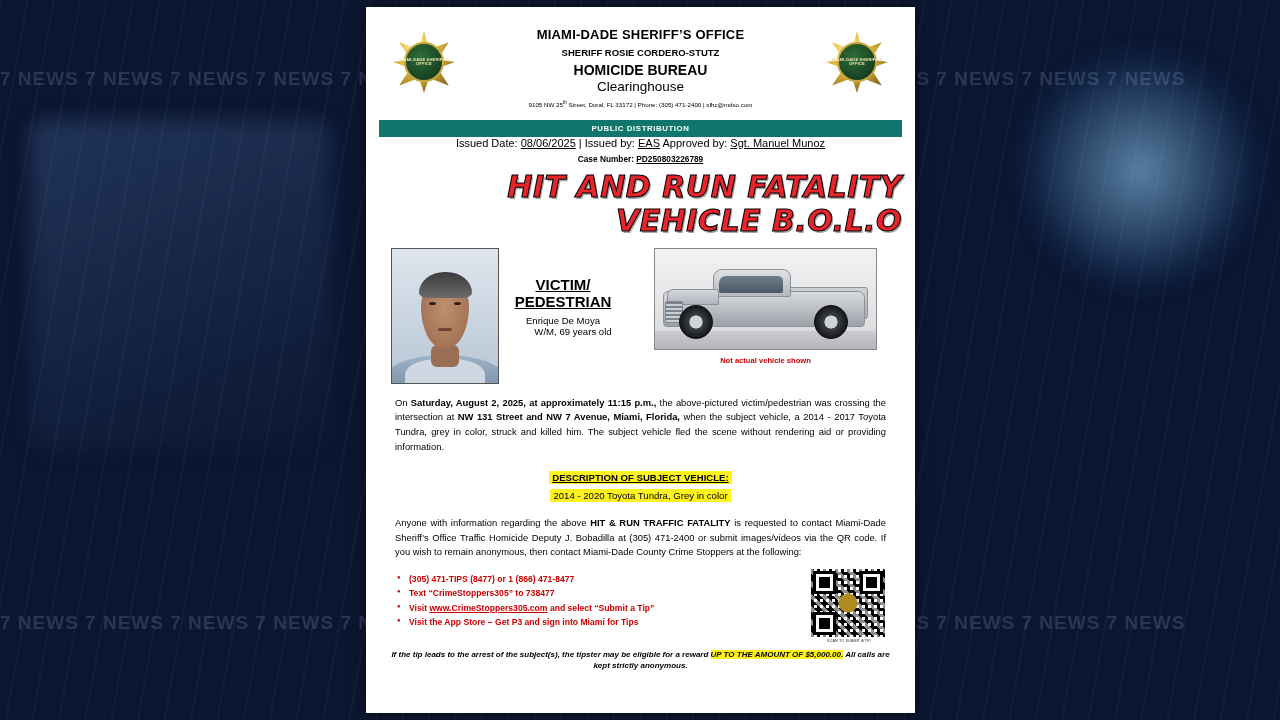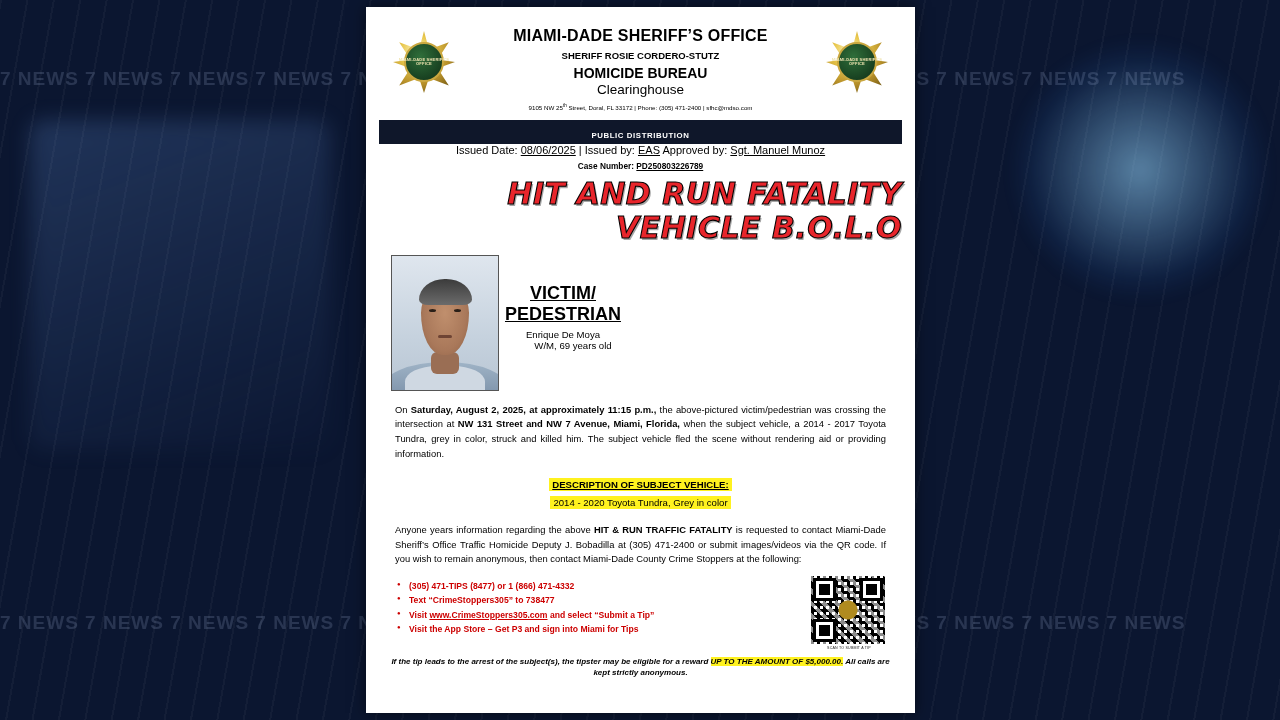--- a/index.html
+++ b/index.html
@@ -129,21 +129,21 @@
     align-items: center;
     justify-content: center;
     text-align: center;
     font-weight: bold;
     letter-spacing: 0.2px;
     padding: 3px;
     box-sizing: border-box;
   }
   .hdr-line1 {
     padding-top: 12px;
-    font-size: 16px;
+    font-size: 13px;
     font-weight: bold;
     color: #000;
     letter-spacing: 0.2px;
   }
   .hdr-line2 {
     padding-top: 5px;
     font-size: 9.5px;
     font-weight: bold;
     color: #000;
   }
@@ -162,27 +162,27 @@
   .hdr-addr {
     padding-top: 6px;
     font-size: 6.2px;
     color: #000;
   }
   .hdr-addr sup { font-size: 4.6px; }
 
   
   .dist-bar {
     margin: 5px 0 0 0;
-    background: #0f172a;
+    background: #0f766e;
     color: #ffffff;
     text-align: center;
     font-size: 7.8px;
     font-weight: bold;
     letter-spacing: 0.6px;
-    padding: 11px 0 4px 0;
+    padding: 4px 0 4px 0;
   }
 
   
   .issue-line {
     text-align: center;
     font-size: 11px;
     color: #000;
     padding-top: 0;
   }
   .case-line {
@@ -263,21 +263,21 @@
     background: #6e4434; border-radius: 3px;
   }
 
   .victim-text {
     flex: 0 0 auto;
     width: 128px;
     text-align: center;
     padding-top: 28px;
   }
   .victim-label {
-    font-size: 18px;
+    font-size: 15px;
     font-weight: bold;
     color: #000;
     text-decoration: underline;
     line-height: 1.18;
   }
   .victim-name {
     padding-top: 4px;
     font-size: 9.6px;
     color: #000;
   }
@@ -548,40 +548,54 @@
         <div class="vp-mouth"></div>
       </div>
 
       <div class="victim-text">
         <div class="victim-label">VICTIM/</div>
         <div class="victim-label">PEDESTRIAN</div>
         <div class="victim-name">Enrique De Moya</div>
         <div class="victim-desc">W/M, 69 years old</div>
       </div>
 
+      <div class="vehicle-box">
+        <div class="vehicle-photo">
+          <div class="ground"></div>
+          <div class="truck-bed"></div>
+          <div class="truck-body"></div>
+          <div class="truck-cab"></div>
+          <div class="truck-window"></div>
+          <div class="truck-hood"></div>
+          <div class="truck-grille"></div>
+          <div class="wheel front"></div>
+          <div class="wheel rear"></div>
+        </div>
+        <div class="not-actual">Not actual vehicle shown</div>
+      </div>
 
     </div>
 
     <div class="narrative">
       <span>On </span><b>Saturday, August 2, 2025, at approximately 11:15 p.m.,</b><span> the above-pictured victim/pedestrian was crossing the intersection at </span><b>NW 131 Street and NW 7 Avenue, Miami, Florida,</b><span> when the subject vehicle, a 2014 - 2017 Toyota Tundra, grey in color, struck and killed him. The subject vehicle fled the scene without rendering aid or providing information.</span>
     </div>
 
     <div class="desc-block">
       <div><span class="desc-title">DESCRIPTION OF SUBJECT VEHICLE:</span></div>
       <div><span class="desc-value">2014 - 2020 Toyota Tundra, Grey in color</span></div>
     </div>
 
     <div class="contact">
-      <span>Anyone years information regarding the above </span><b>HIT &amp; RUN TRAFFIC FATALITY</b><span> is requested to contact Miami-Dade Sheriff’s Office Traffic Homicide Deputy J. Bobadilla at (305) 471-2400 or submit images/videos via the QR code.  If you wish to remain anonymous, then contact Miami-Dade County Crime Stoppers at the following:</span>
+      <span>Anyone with information regarding the above </span><b>HIT &amp; RUN TRAFFIC FATALITY</b><span> is requested to contact Miami-Dade Sheriff’s Office Traffic Homicide Deputy J. Bobadilla at (305) 471-2400 or submit images/videos via the QR code.  If you wish to remain anonymous, then contact Miami-Dade County Crime Stoppers at the following:</span>
     </div>
 
     <div class="tips-row">
       <div class="tips-list">
         <div class="tip">
-          <span>(305) 471-TIPS (8477) or 1 (866) 471-4332</span>
+          <span>(305) 471-TIPS (8477) or 1 (866) 471-8477</span>
         </div>
         <div class="tip">
           <span>Text “CrimeStoppers305” to 738477</span>
         </div>
         <div class="tip">
           <span>Visit </span><span class="u">www.CrimeStoppers305.com</span><span> and select “Submit a Tip”</span>
         </div>
         <div class="tip">
           <span>Visit the App Store – Get P3 and sign into Miami for Tips</span>
         </div>

